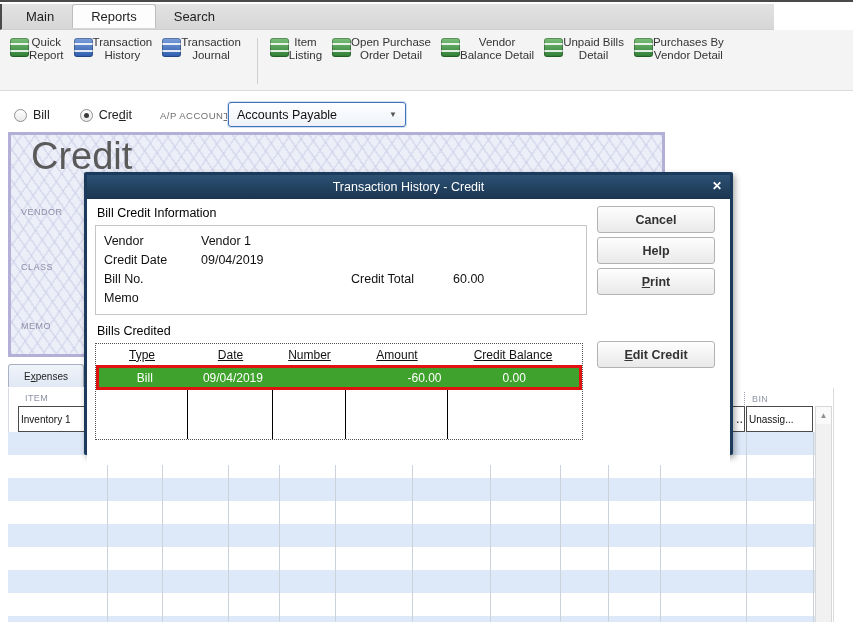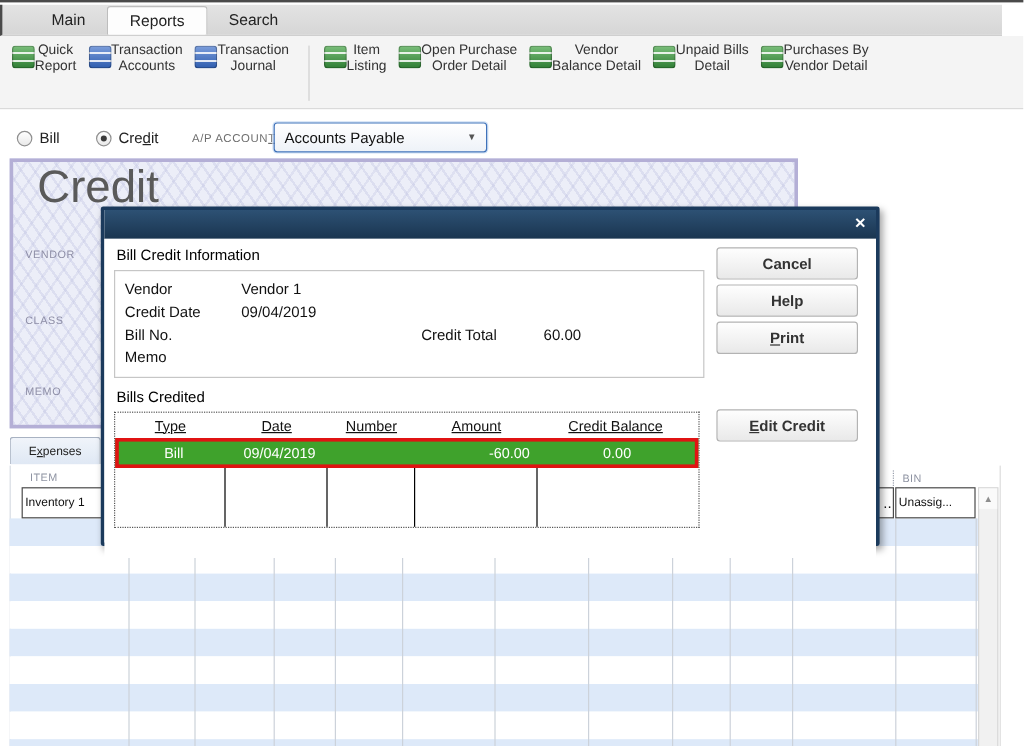--- a/index.html
+++ b/index.html
@@ -3,23 +3,23 @@
 <meta charset="utf-8">
 <style>
   * { margin:0; padding:0; box-sizing:border-box; }
   html,body { background:#fff; }
   body { font-family:"Liberation Sans", sans-serif; }
   .screen { position:relative; width:853px; height:622px; background:#fff; overflow:hidden;
             border-top:2px solid #4a4a4a; }
   .u { text-decoration:underline; }
 
   
-  .tabstrip { position:absolute; left:0; top:2px; width:835px; height:26px;
+  .tabstrip { position:absolute; left:0; top:2px; width:774px; height:26px;
               background:linear-gradient(#e3e3e3,#d6d6d6); border-left:2px solid #4a4a4a;
-              border-bottom:1px solid #cfcfcf; display:flex; align-items:center; padding-left:23px; }
+              border-bottom:1px solid #cfcfcf; display:flex; align-items:flex-start; padding-left:6px; }
   .tab { height:24px; padding:0 18px; display:flex; align-items:center; font-size:13px; color:#222;
          cursor:default; }
   .tab.active { background:#fdfdfd; border:1px solid #bdbdbd; border-bottom:none;
                 border-radius:3px 3px 0 0; }
 
   
   .toolbar { position:absolute; left:0; top:28px; width:853px; height:60px; background:#f4f4f4;
              display:flex; align-items:flex-start; padding:6px 0 0 10px; }
   .tool { display:flex; flex-direction:row; align-items:center; margin-right:10px; cursor:default; }
   .ticon { width:19px; height:19px; border-radius:3px; margin-bottom:3px;
@@ -132,21 +132,21 @@
       <div class="ticon green"></div>
       <div class="tlabel">
           <div>Quick</div>
           <div>Report</div>
         </div>
     </div>
     <div class="tool">
       <div class="ticon blue"></div>
       <div class="tlabel">
           <div>Transaction</div>
-          <div>Accounts</div>
+          <div>History</div>
         </div>
     </div>
     <div class="tool">
       <div class="ticon blue"></div>
       <div class="tlabel">
           <div>Transaction</div>
           <div>Journal</div>
         </div>
     </div>
     <div class="tsep"></div>
@@ -242,20 +242,21 @@
   <div class="cell" style="left:18px; width:88px;">Inventory 1</div>
   <div class="cell" style="left:746px; width:67px;">Unassig...</div>
 
   <div class="vscroll">
     <div class="up">▲</div>
   </div>
   <div class="right-line"></div>
 
   <div class="dialog">
     <div class="dlg-title">
+      <span>Transaction History - Credit</span>
       <span class="dlg-close">✕</span>
     </div>
     <div class="dlg-body">
       <div class="sec-title" style="top:7px;">Bill Credit Information</div>
 
       <div class="info-box">
         <div class="info-lab" style="top:8px;">Vendor</div>
         <div class="info-val" style="top:8px;">Vendor 1</div>
         <div class="info-lab" style="top:27px;">Credit Date</div>
         <div class="info-val" style="top:27px;">09/04/2019</div>

